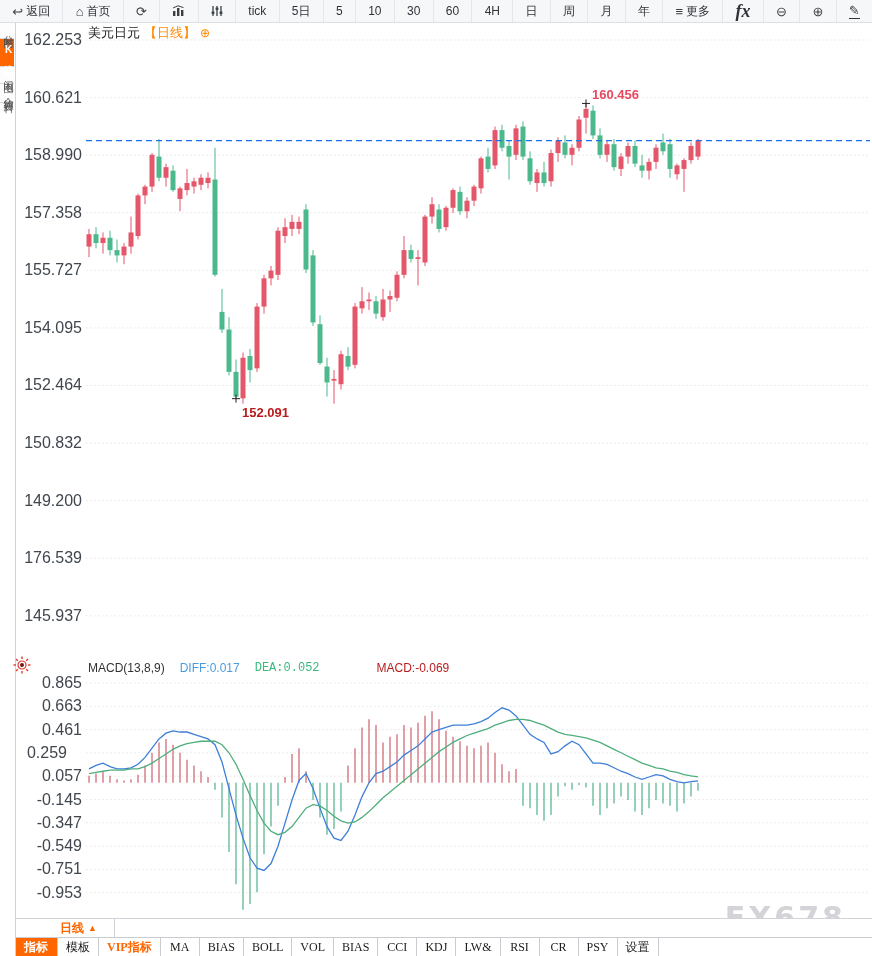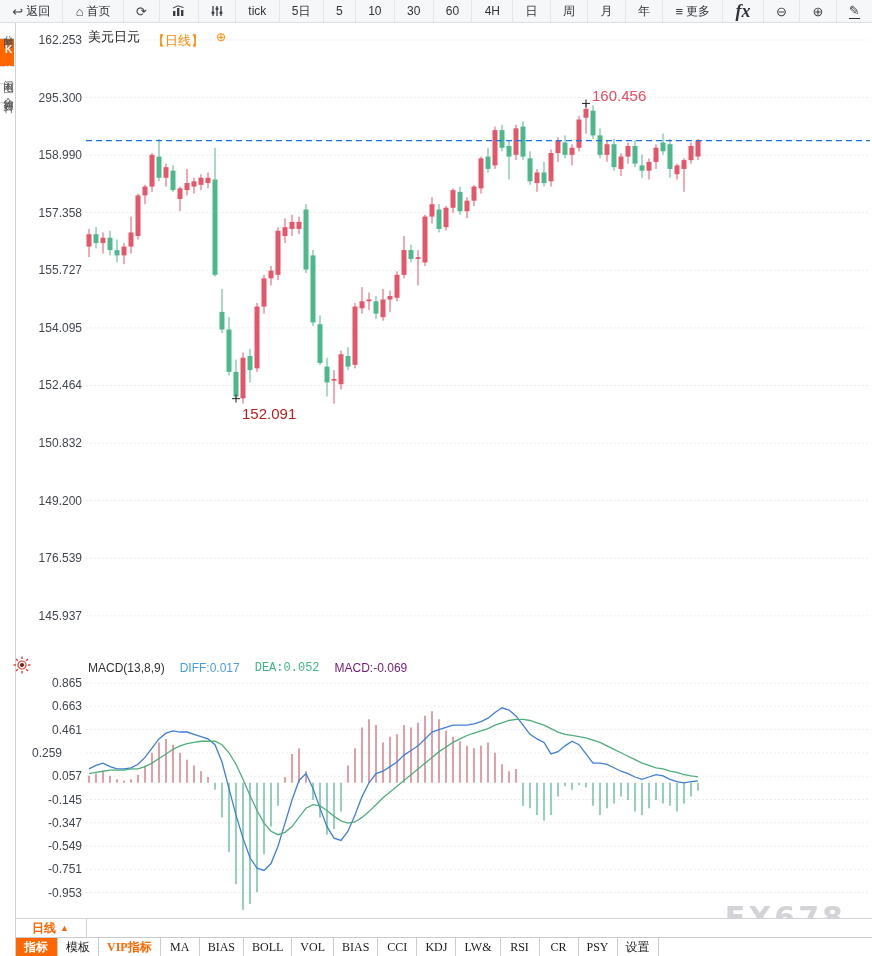--- a/index.html
+++ b/index.html
@@ -17,35 +17,35 @@
   .tb-draw{border-bottom:1.5px solid #333;padding-bottom:1px;}
   
   .sidebar{position:absolute;top:22px;left:0;width:15px;bottom:0;background:#fff;
            border-right:1px solid #cfd3d7;z-index:5;}
   .sb-item{writing-mode:vertical-lr;text-orientation:upright;font-size:10px;color:#555;
            width:14px;box-sizing:border-box;padding:5px 1px;border-bottom:1px solid #d9d9d9;
            letter-spacing:2px;text-align:center;cursor:pointer;background:#fdfdfd;}
   .sb-item.active{background:#ff6600;color:#fff;font-weight:bold;}
   
   #plot{position:absolute;left:0;top:0;z-index:1;pointer-events:none;}
-  .chart-title{position:absolute;left:88px;top:24px;font-size:13px;z-index:3;display:flex;gap:12px;align-items:center;}
+  .chart-title{position:absolute;left:88px;top:24px;font-size:13px;z-index:3;display:flex;gap:4px;align-items:center;}
   .chart-title .sym{color:#222;}
-  .chart-title .tag{color:#ff8a00;margin-top:8px;}
+  .chart-title .tag{color:#ff8a00;}
   .chart-title .add{color:#ff8a00;font-size:12px;cursor:pointer;}
-  .axis-label{position:absolute;width:70px;text-align:right;font-size:12px;color:#40464e;z-index:2;line-height:14px;}
+  .axis-label{position:absolute;width:70px;text-align:right;font-size:16px;color:#40464e;z-index:2;line-height:14px;}
   .x-label{position:absolute;font-size:12px;font-weight:bold;color:#2c3034;z-index:3;line-height:16px;}
   .macd-header{position:absolute;left:88px;top:661px;font-size:12px;z-index:3;display:flex;gap:15px;}
-  .anno{position:absolute;font-size:15px;font-weight:normal;z-index:3;}
+  .anno{position:absolute;font-size:13px;font-weight:bold;z-index:3;}
   .sun{position:absolute;left:13px;top:656px;z-index:5;}
   
   .xaxis-row{position:absolute;left:15px;right:0;top:918px;height:19px;background:#fff;
              border-top:1px solid #d0d3d7;z-index:4;}
   .period-cell{position:absolute;left:0;top:0;width:71px;height:18px;border-right:1px solid #d0d3d7;
                color:#ff6600;font-weight:bold;font-size:12px;display:flex;align-items:center;
-               justify-content:center;gap:4px;cursor:pointer;}
+               justify-content:center;gap:4px;cursor:pointer;padding-left:28px;}
   .period-cell .arr{font-size:9px;}
   
   .bottombar{position:absolute;left:15px;right:0;bottom:0;height:18px;background:#fff;
              border-top:1px solid #c8ccd0;display:flex;align-items:stretch;z-index:4;font-size:12px;}
   .bb-tab{display:flex;align-items:center;justify-content:center;padding:0 8px;min-width:22px;
           border-right:1px solid #c9cdd1;font-family:"Liberation Serif",serif;color:#1a1a1a;cursor:pointer;}
   .bb-tab.active{background:#ff6600;color:#fff;font-family:"Liberation Sans",sans-serif;font-weight:bold;min-width:26px;}
   .bb-tab.vip{color:#ff6600;font-weight:bold;}
   .watermark{position:absolute;right:26px;top:900px;font-size:30px;font-weight:bold;color:#d3d3d8;
              letter-spacing:3px;z-index:2;font-family:"DejaVu Sans",sans-serif;}
@@ -451,21 +451,21 @@
 <div class="chart-title">
   <span class="sym">美元日元</span>
   <span class="tag">【日线】</span>
   <span class="add">⊕</span>
 </div>
 
 <div class="macd-header">
   <span id="macd-name" style="color:#333;">MACD(13,8,9)</span>
   <span id="macd-diff" style="color: rgb(74, 156, 224);">DIFF:0.017</span>
   <span id="macd-dea" style="color: rgb(62, 183, 127); font-family: Liberation Mono, monospace;">DEA:0.052</span>
-  <span id="macd-macd" style="color: #701a75;">MACD:-0.069</span>
+  <span id="macd-macd" style="color: #b91c1c; margin-left: 42px;">MACD:-0.069</span>
 </div>
 
 <div class="sun">
   <svg width="18" height="18" viewBox="0 0 18 18">
     <g stroke="#e03a2f" stroke-width="1.4">
       <line x1="9" y1="0.5" x2="9" y2="3"></line>
         <line x1="9" y1="15" x2="9" y2="17.5"></line>
       <line x1="0.5" y1="9" x2="3" y2="9"></line>
         <line x1="15" y1="9" x2="17.5" y2="9"></line>
       <line x1="3" y1="3" x2="4.8" y2="4.8"></line>
@@ -499,21 +499,21 @@
     <div class="bb-tab">LW&amp;</div>
     <div class="bb-tab">RSI</div>
     <div class="bb-tab">CR</div>
     <div class="bb-tab">PSY</div>
     <div class="bb-tab">设置</div>
   </div>
 
 <div class="watermark">FX678</div>
 
 <div class="axis-label" style="left: 12px; top: 33px;">162.253</div>
-<div class="axis-label" style="left: 12px; top: 90.6px;">295.300</div>
+<div class="axis-label" style="left: 12px; top: 90.6px;">160.621</div>
 <div class="axis-label" style="left: 12px; top: 148.165px;">158.990</div>
 <div class="axis-label" style="left: 12px; top: 205.765px;">157.358</div>
 <div class="axis-label" style="left: 12px; top: 263.329px;">155.727</div>
 <div class="axis-label" style="left: 12px; top: 320.929px;">154.095</div>
 <div class="axis-label" style="left: 12px; top: 378.494px;">152.464</div>
 <div class="axis-label" style="left: 12px; top: 436.094px;">150.832</div>
 <div class="axis-label" style="left: 12px; top: 493.694px;">149.200</div>
 <div class="axis-label" style="left: 12px; top: 551.259px;">176.539</div>
 <div class="axis-label" style="left: 12px; top: 608.859px;">145.937</div>
 <div class="axis-label" style="left: 12px; top: 676px;">0.865</div>

